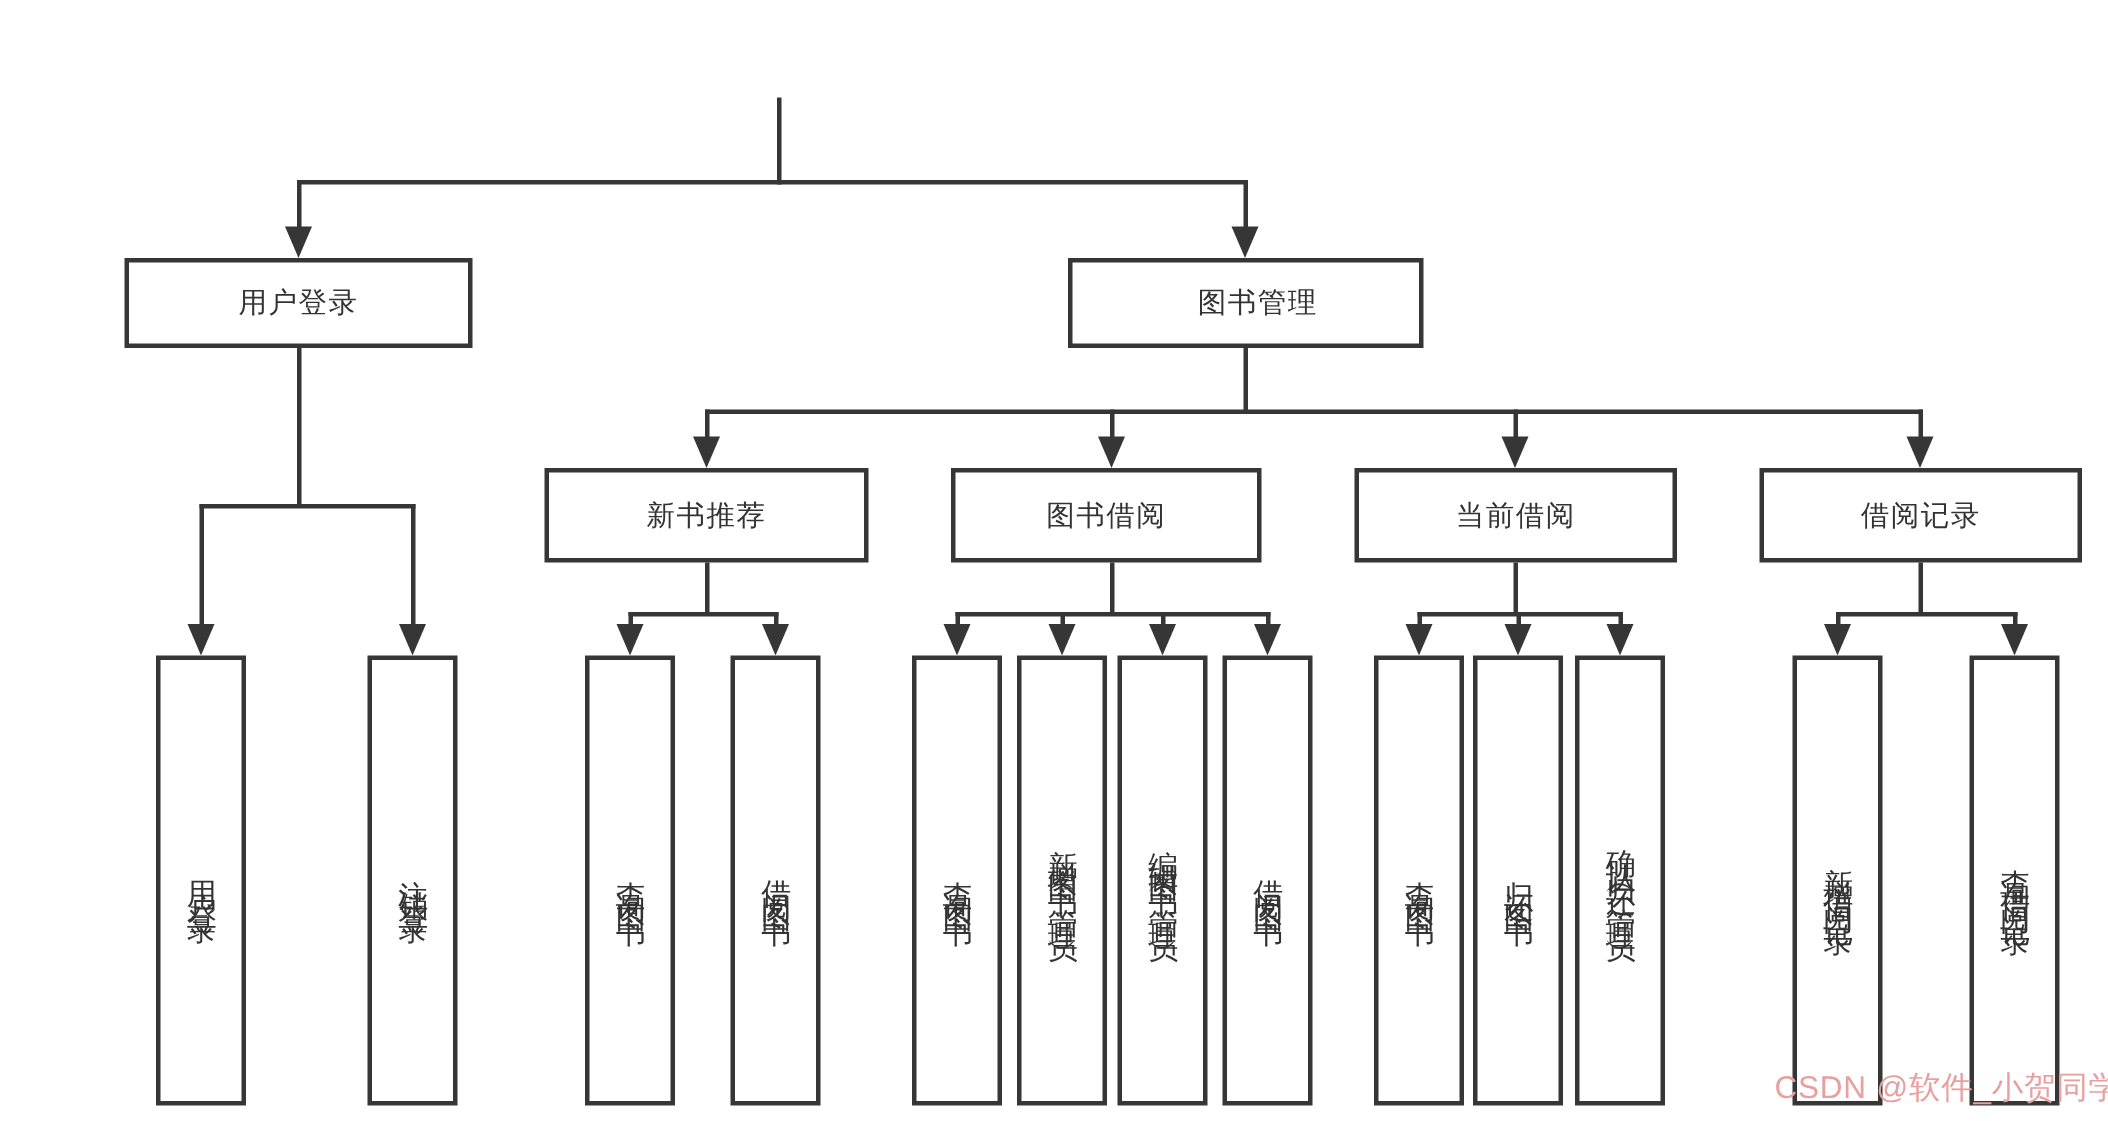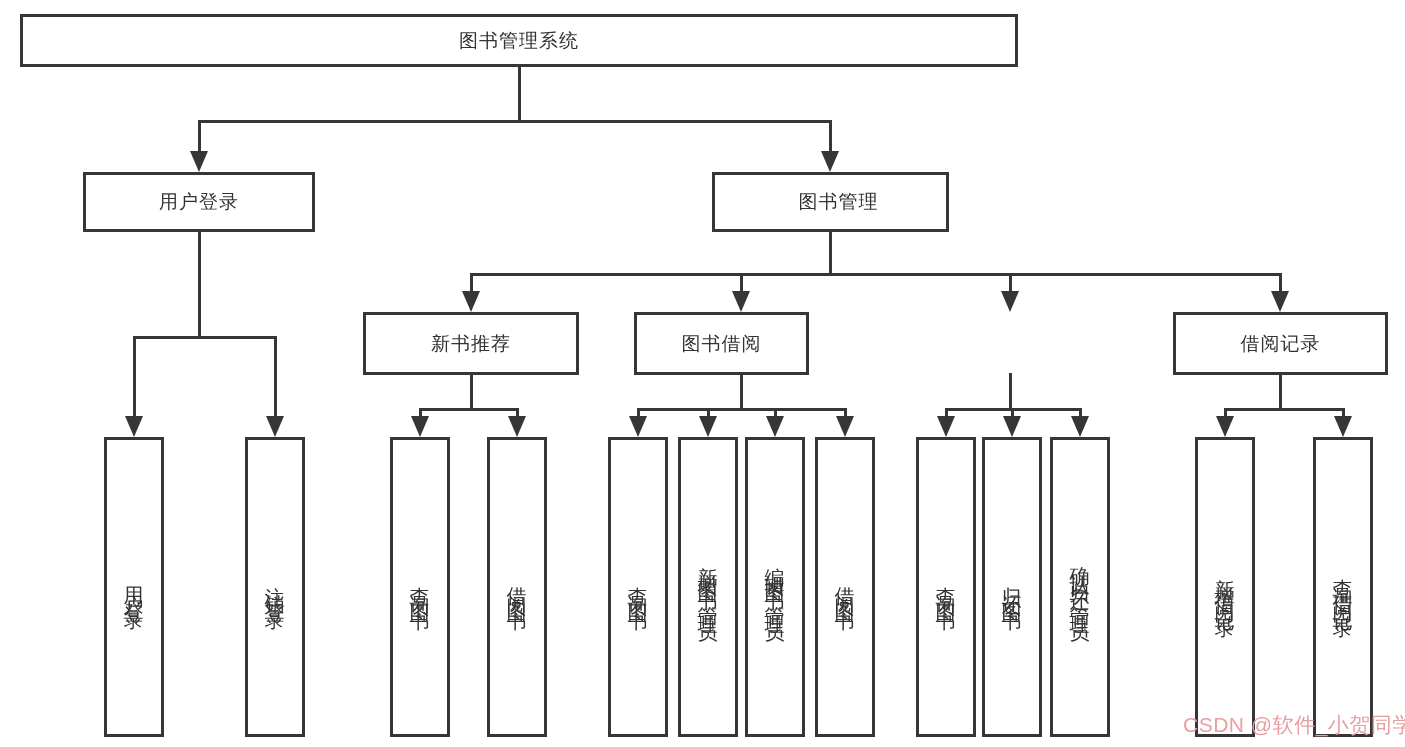--- a/index.html
+++ b/index.html
@@ -109,40 +109,40 @@
   <div class="vl" style="left:1079px; top:408px; height:11px;"></div>
   <div class="ah" style="left:1071px; top:416px;"></div>
 
   <div class="vl" style="left:1279px; top:373px; height:37px;"></div>
   <div class="hl" style="left:1224px; top:408px; width:121px;"></div>
   <div class="vl" style="left:1224px; top:408px; height:11px;"></div>
   <div class="ah" style="left:1216px; top:416px;"></div>
   <div class="vl" style="left:1342px; top:408px; height:11px;"></div>
   <div class="ah" style="left:1334px; top:416px;"></div>
 
-  <div class="node" style="left:20px; top:14px; width:998px; height:53px;">
-    <span>图书管理系统</span>
-  </div>
 
   <div class="node" style="left:83px; top:172px; width:232px; height:60px;">
     <span>用户登录</span>
   </div>
 
   <div class="node" style="left:712px; top:172px; width:237px; height:60px;padding-left:16px;">
     <span>图书管理</span>
   </div>
 
   <div class="node" style="left:363px; top:312px; width:216px; height:63px;align-items:center;">
     <span>新书推荐</span>
   </div>
 
-  <div class="node" style="left:634px; top:312px; width:175px; height:63px;">
+  <div class="node" style="left:634px; top:312px; width:207px; height:63px;">
     <span>图书借阅</span>
   </div>
 
+  <div class="node" style="left:903px; top:312px; width:215px; height:63px;">
+    <span>当前借阅</span>
+  </div>
 
   <div class="node" style="left:1173px; top:312px; width:215px; height:63px;">
     <span>借阅记录</span>
   </div>
 
   <div class="node v" style="left:104px; top:437px; width:60px; height:300px;">
     <span>用户登录</span>
   </div>
   <div class="node v" style="left:245px; top:437px; width:60px; height:300px;">
     <span>注销登录</span>

